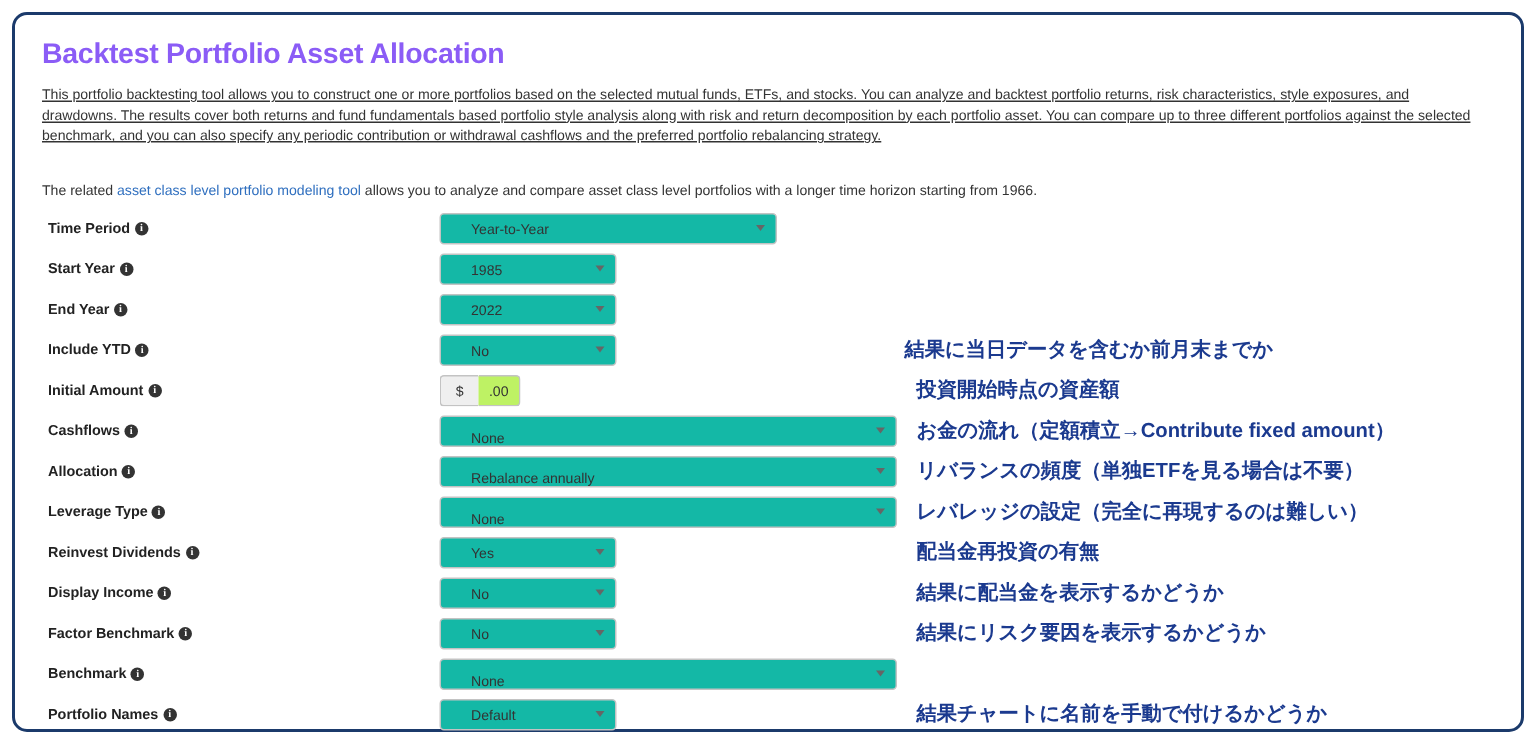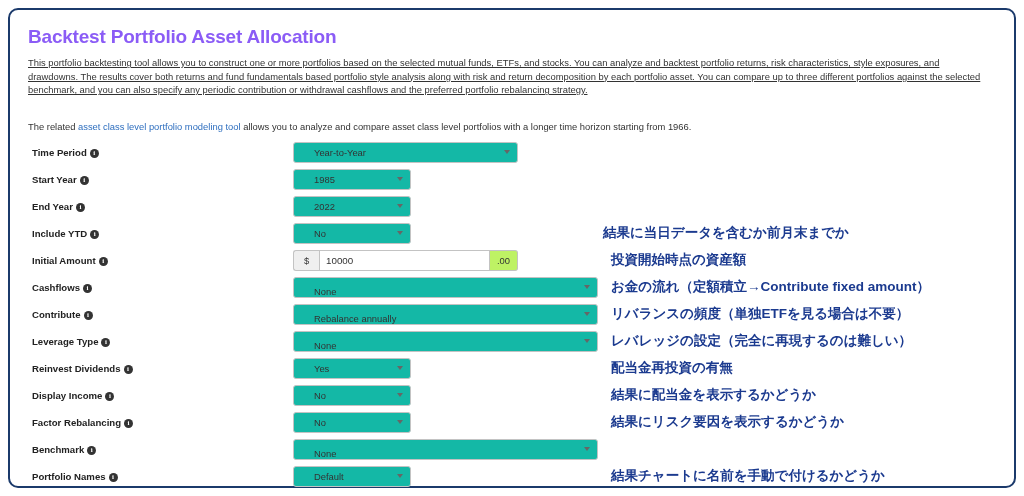--- a/index.html
+++ b/index.html
@@ -212,35 +212,34 @@
           <div class="field narrow">
             <span>No</span>
             <span class="caret"></span>
           </div>
           <div class="annotation" style="left: 575px;">結果に当日データを含むか前月末までか</div>
         </div>
         <div class="row">
           <div class="label"><span>Initial Amount</span><span class="info-icon">i</span></div>
           <div class="amount-wrap">
             <div class="amount-prefix">$</div>
-            <div class="amount-input">10000</div>
             <div class="amount-suffix">.00</div>
           </div>
           <div class="annotation" style="left: 583px;">投資開始時点の資産額</div>
         </div>
         <div class="row">
           <div class="label"><span>Cashflows</span><span class="info-icon">i</span></div>
           <div class="field wider">
             <span>None</span>
             <span class="caret"></span>
           </div>
           <div class="annotation" style="left: 583px;">お金の流れ（定額積立→Contribute fixed amount）</div>
         </div>
         <div class="row">
-          <div class="label"><span>Contribute</span><span class="info-icon">i</span></div>
+          <div class="label"><span>Allocation</span><span class="info-icon">i</span></div>
           <div class="field wider">
             <span>Rebalance annually</span>
             <span class="caret"></span>
           </div>
           <div class="annotation" style="left: 583px;">リバランスの頻度（単独ETFを見る場合は不要）</div>
         </div>
         <div class="row">
           <div class="label"><span>Leverage Type</span><span class="info-icon">i</span></div>
           <div class="field wider">
             <span>None</span>
@@ -258,21 +257,21 @@
         </div>
         <div class="row">
           <div class="label"><span>Display Income</span><span class="info-icon">i</span></div>
           <div class="field narrow">
             <span>No</span>
             <span class="caret"></span>
           </div>
           <div class="annotation" style="left: 583px;">結果に配当金を表示するかどうか</div>
         </div>
         <div class="row">
-          <div class="label"><span>Factor Rebalancing</span><span class="info-icon">i</span></div>
+          <div class="label"><span>Factor Benchmark</span><span class="info-icon">i</span></div>
           <div class="field narrow">
             <span>No</span>
             <span class="caret"></span>
           </div>
           <div class="annotation" style="left: 583px;">結果にリスク要因を表示するかどうか</div>
         </div>
         <div class="row">
           <div class="label"><span>Benchmark</span><span class="info-icon">i</span></div>
           <div class="field wider">
             <span>None</span>

